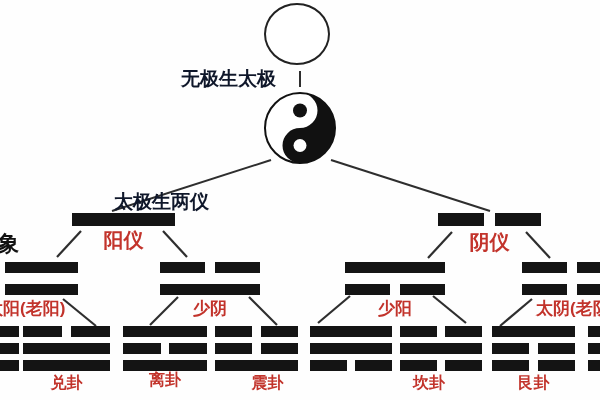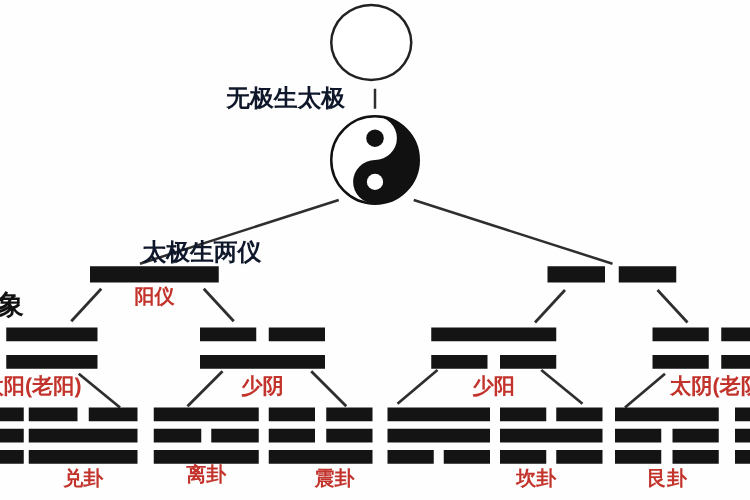--- a/index.html
+++ b/index.html
@@ -15,21 +15,21 @@
   }
   .taiji{position:absolute;left:262px;top:90px;width:76px;height:76px;}
   .caption{position:absolute;color:#0f172a;font-weight:bold;font-size:19px;white-space:nowrap;}
   .cap-wuji{left:181px;top:66px;}
   .cap-taiji{left:114px;top:145px;margin-top:44px;}
   .side-label{position:absolute;left:-3px;top:229px;color:#111;font-weight:bold;font-size:22px;}
   .red-label{
     position:absolute;color:var(--red,#c2332b);font-weight:bold;
     white-space:nowrap;text-align:center;
   }
-  .lab-l2{font-size:16px;}
+  .lab-l2{font-size:20px;}
   .lab-l3{font-size:17px;}
   .lab-l4{font-size:16px;}
   .sym{position:absolute;display:flex;flex-direction:column;}
   .sym .row{width:100%;background:var(--bar,#141414);}
   .sym .row.broken{background:none;display:flex;justify-content:space-between;}
   .sym .row.broken .seg{width:45%;height:100%;background:var(--bar,#141414);}
   .sym-l2 .row{height:13px;}
   .sym-l3 .row{height:11px;}
   .sym-l3 .row + .row{margin-top:11px;}
   .sym-l4 .row{height:11px;}
@@ -73,20 +73,21 @@
       <div class="row solid"></div>
     </div>
   <span class="red-label lab-l2" style="left:72px;top:227px;width:103px;">阳仪</span>
 
   <div class="sym sym-l2" style="left:438px;top:213px;width:103px;">
       <div class="row broken">
         <div class="seg"></div>
         <div class="seg"></div>
       </div>
     </div>
+  <span class="red-label lab-l2" style="left:438px;top:229px;width:103px;">阴仪</span>
 
   <div class="sym sym-l3" style="left:5px;top:262px;width:73px;">
       <div class="row solid"></div>
       <div class="row solid"></div>
     </div>
   <span class="red-label lab-l3" style="left:-14px;top:297px;">太阳(老阳)</span>
 
   <div class="sym sym-l3" style="left:160px;top:262px;width:100px;">
       <div class="row broken">
         <div class="seg"></div>

